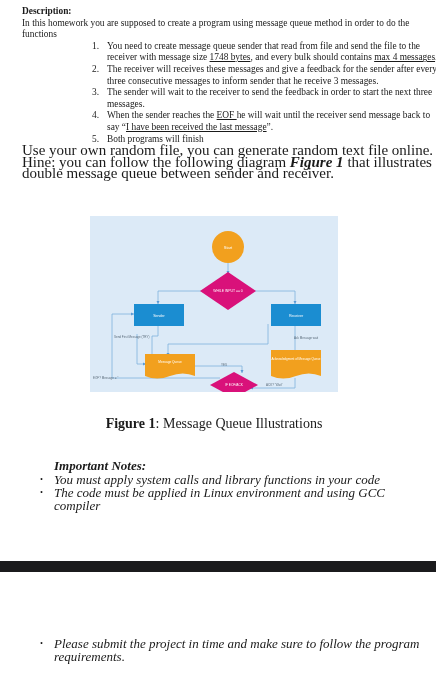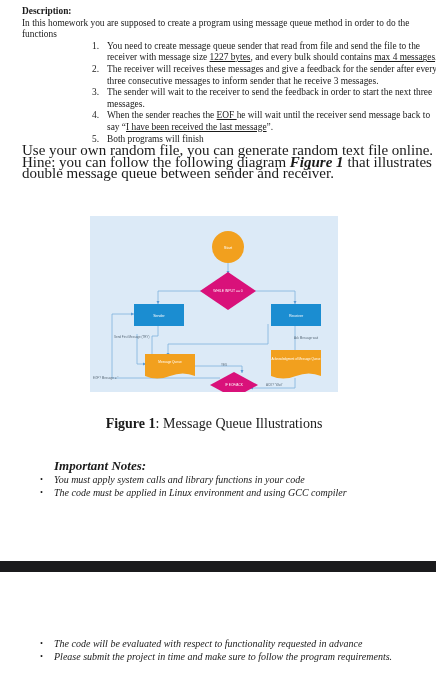--- a/index.html
+++ b/index.html
@@ -132,21 +132,21 @@
     margin: 12px 0 1px 45px;
   }
   ul.bullets {
     margin: 0;
     padding: 0;
     list-style: none;
   }
   ul.bullets > li {
     position: relative;
     font-style: italic;
-    font-size: 10px;
+    font-size: 13px;
     line-height: 13.2px;
     padding-left: 45px;
     margin: 0;
   }
   ul.bullets > li::before {
     content: "\2022";
     position: absolute;
     left: 31px;
     font-size: 8px;
     line-height: 13.2px;
@@ -177,21 +177,21 @@
     <div class="topcut-text"></div>
   </div>
 
   <div class="doc-body">
 
     <p class="heading">Description:</p>
 
     <p class="para">In this homework you are supposed to create a program using message queue method in order to do the functions</p>
 
     <ol class="numlist" id="numlist">
-        <li><span>You need to create message queue sender that read from file and send the file to the receiver with message size </span><span class="u">1227 bytes</span><span>, and every bulk should contains </span><span class="u">max 4 messages</span><span>.</span></li>
+        <li><span>You need to create message queue sender that read from file and send the file to the receiver with message size </span><span class="u">1748 bytes</span><span>, and every bulk should contains </span><span class="u">max 4 messages</span><span>.</span></li>
         <li><span>The receiver will receives these messages and give a feedback for the sender after every three consecutive messages to inform sender that he receive 3 messages.</span></li>
         <li><span>The sender will wait to the receiver to send the feedback in order to start the next three messages.</span></li>
         <li><span>When the sender reaches the </span><span class="u">EOF </span><span>he will wait until the receiver send message back to say “</span><span class="u">I have been received the last message</span><span>”.</span></li>
         <li><span>Both programs will finish</span></li>
       </ol>
 
     <p class="tail-para">Use your own random file, you can generate random text file online.</p>
 
     <p class="tail-para"><span>Hine: you can follow the following diagram </span><b><i>Figure 1</i></b><span> that illustrates double message queue between sender and receiver.</span></p>
 
@@ -284,18 +284,17 @@
     <ul class="bullets" id="notes-bullets">
         <li>You must apply system calls and library functions in your code</li>
         <li>The code must be applied in Linux environment and using GCC compiler</li>
       </ul>
   </div>
 
   <div class="blackbar"></div>
 
   <div class="notes2">
     <ul class="bullets" id="final-bullets">
-        <li>The code will be evaluated with respect to functionality requested in advance</li>
         <li>Please submit the project in time and make sure to follow the program requirements.</li>
       </ul>
   </div>
 
 </div>
 
 </body></html>

